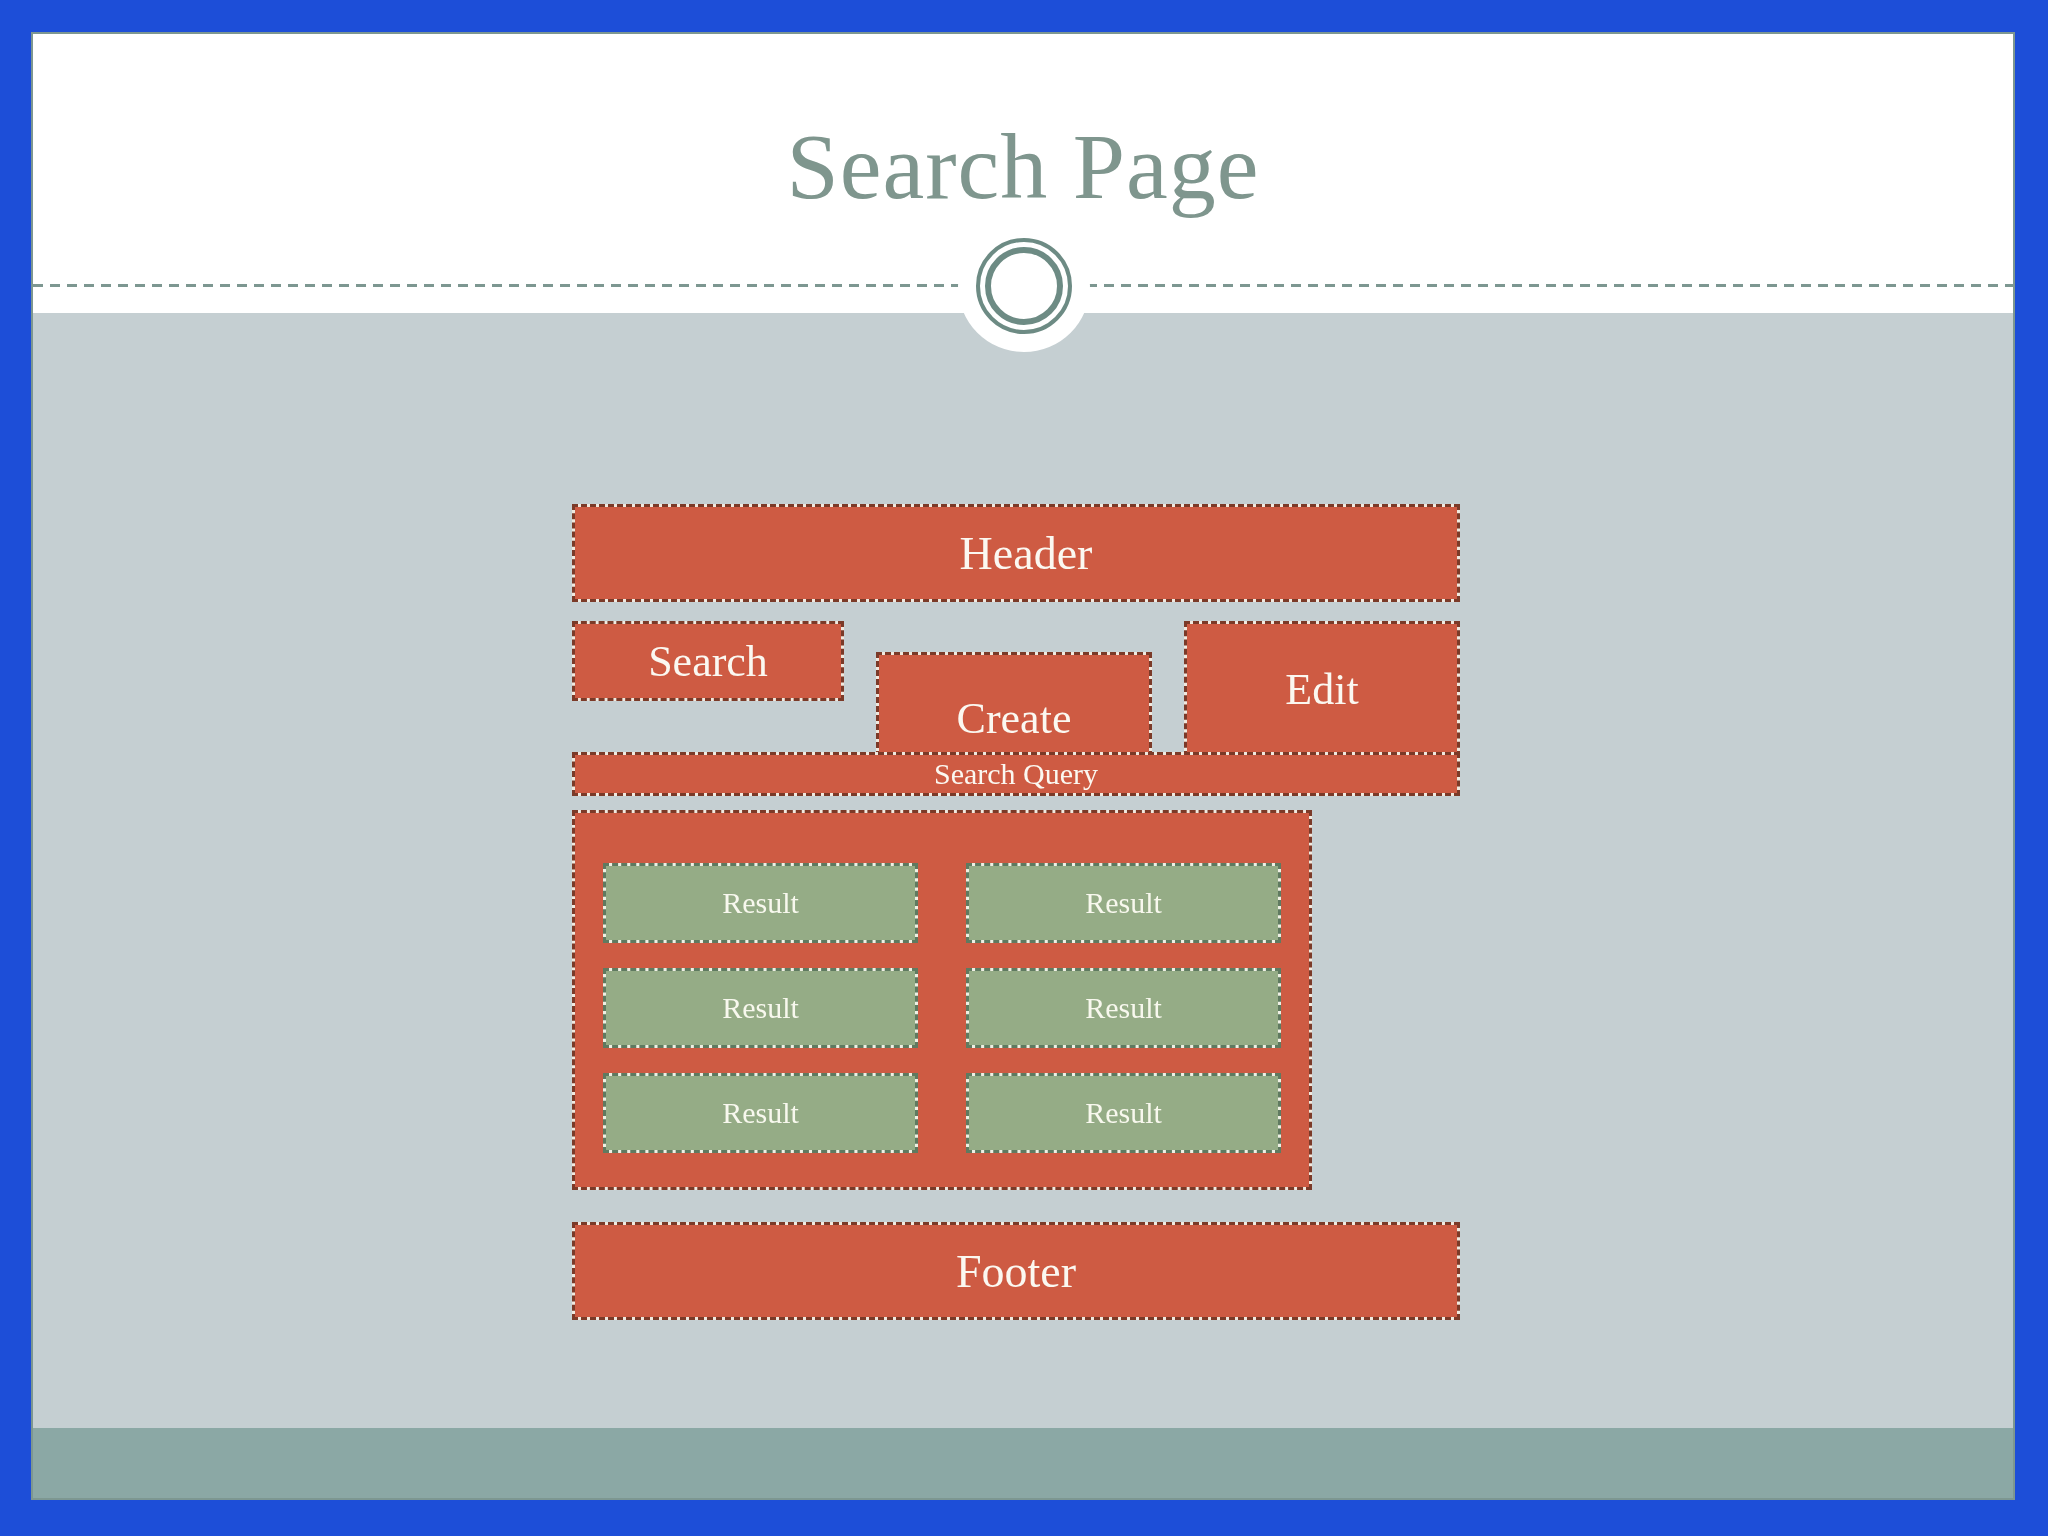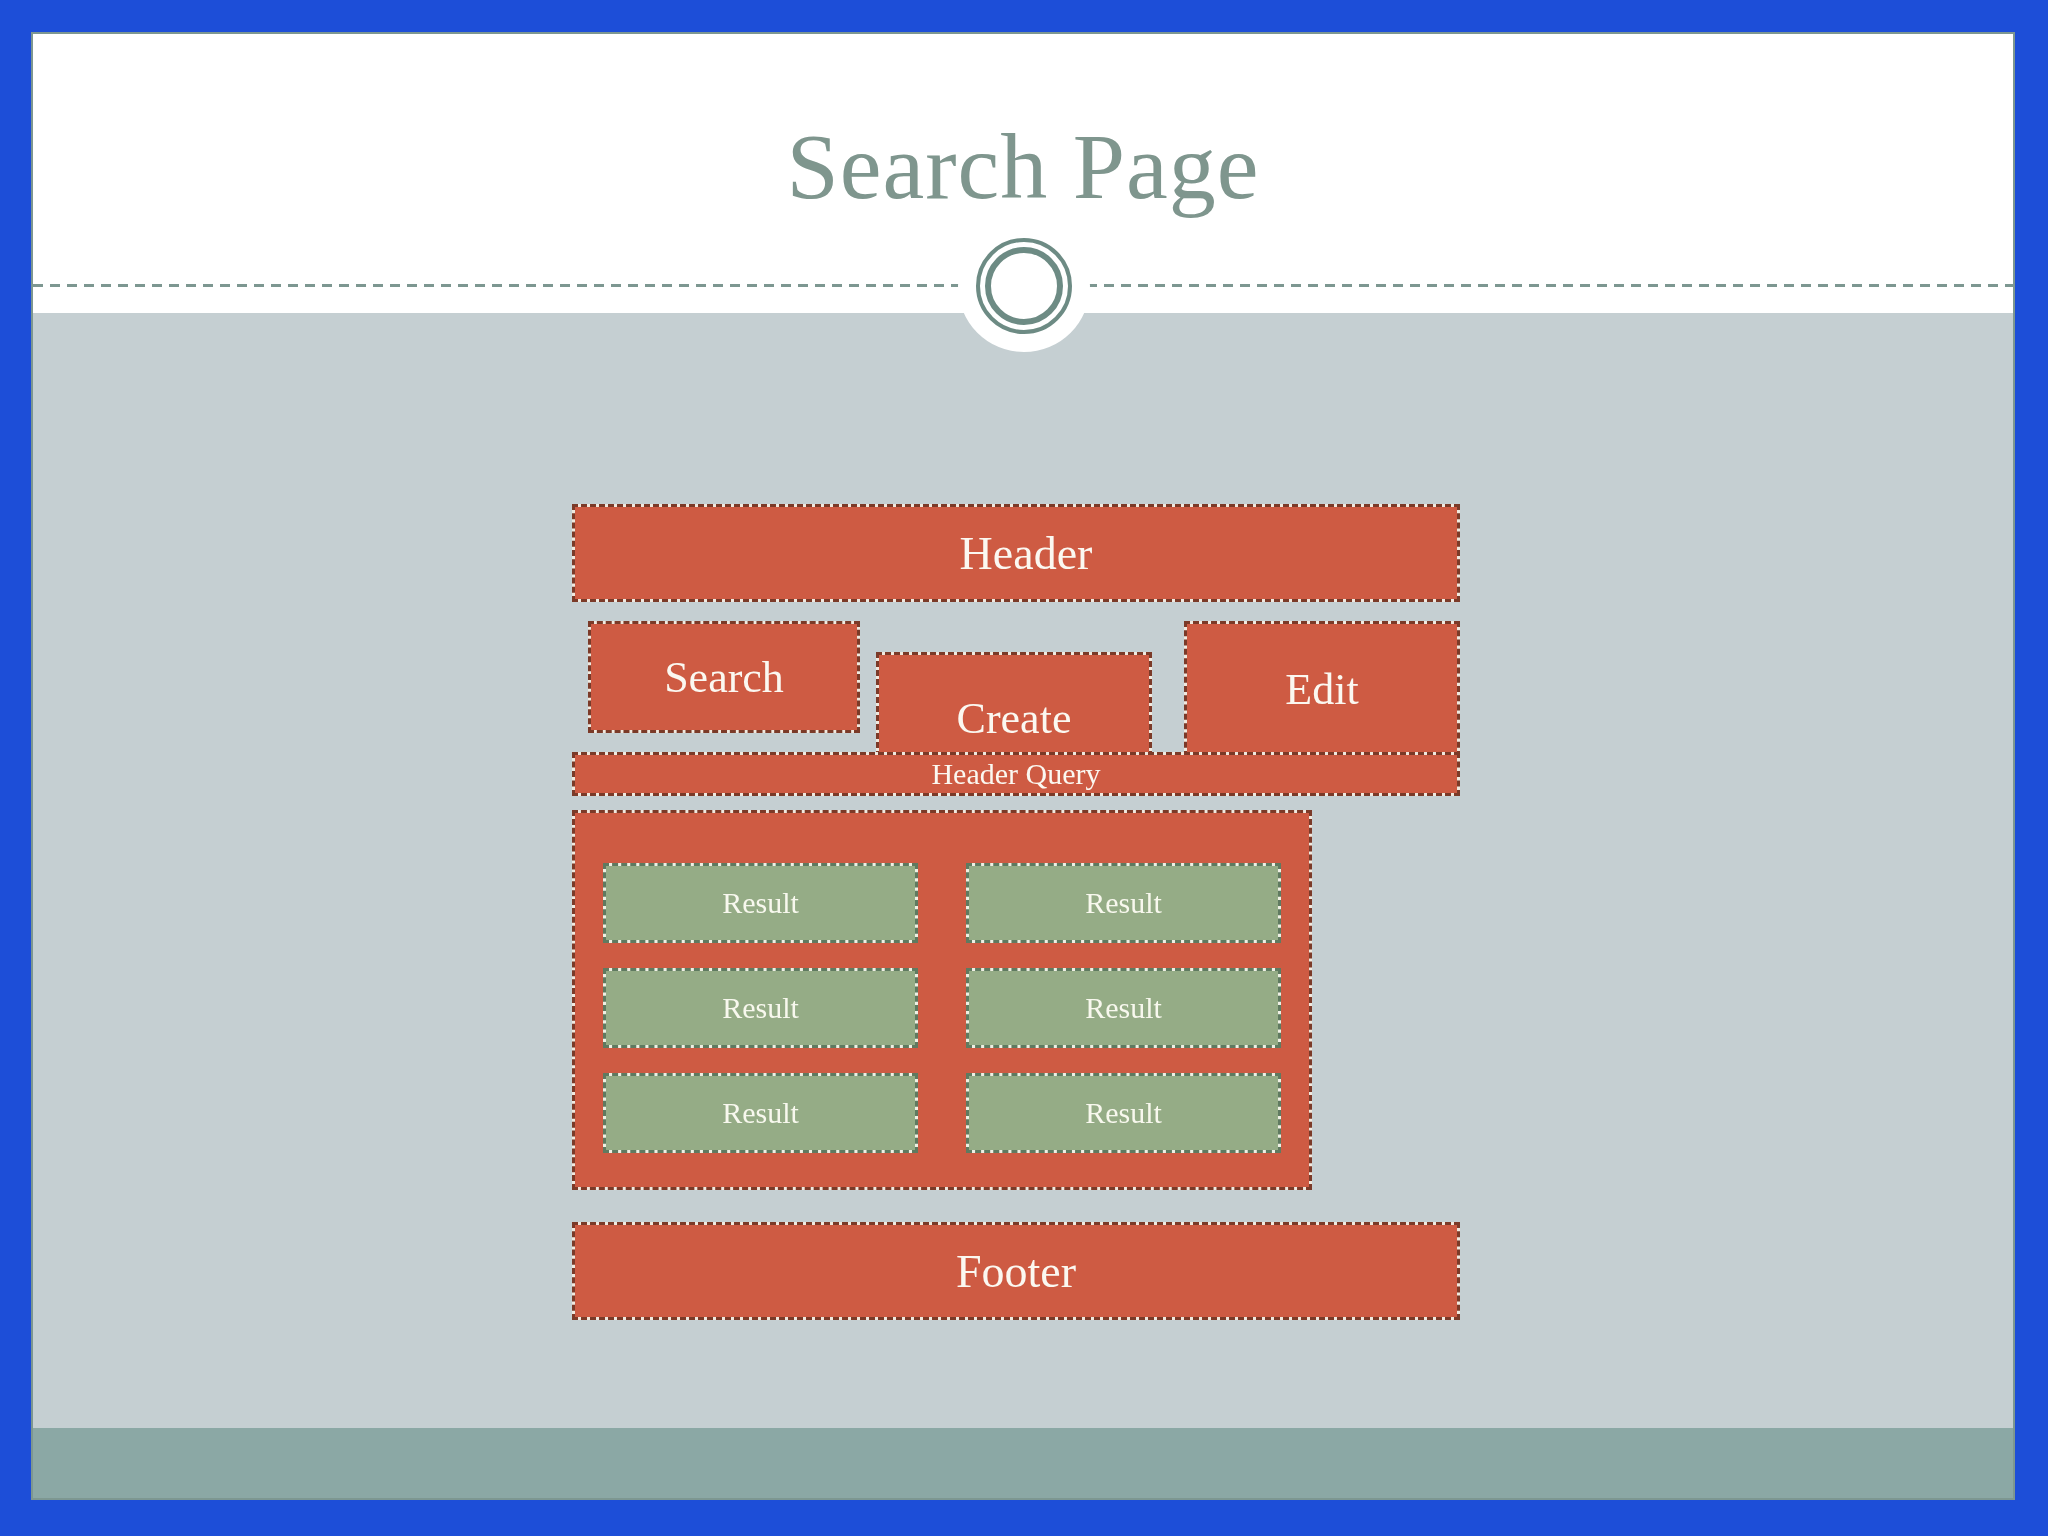--- a/index.html
+++ b/index.html
@@ -114,21 +114,21 @@
     inset: 0;
     background: #ce5b43;
   }
   .box > span {
     position: relative;
     z-index: 1;
     color: #fbf8f1;
     white-space: nowrap;
   }
   .header-box  { left: 539px; top: 470px;  width: 888px; height: 98px; padding-left: 20px; }
-  .search-box  { left: 539px; top: 587px;  width: 272px; height: 112px; margin-left: 16px; }
+  .search-box  { left: 539px; top: 587px;  width: 272px; height: 80px; }
   .create-box  { left: 843px; top: 587px;  width: 276px; height: 132px; margin-top: 31px; }
   .edit-box    { left: 1151px; top: 587px; width: 276px; height: 136px; }
   .query-box   { left: 539px; top: 718px;  width: 888px; height: 44px; }
   .footer-box  { left: 539px; top: 1188px; width: 888px; height: 98px; }
 
   .header-box > span, .footer-box > span { font-size: 46px; }
   .search-box > span, .create-box > span, .edit-box > span { font-size: 44px; }
   .query-box > span { font-size: 30px; }
 
   .results-box {
@@ -191,21 +191,21 @@
       <span>Search</span>
     </div>
     <div class="box create-box">
       <span>Create</span>
     </div>
     <div class="box edit-box">
       <span>Edit</span>
     </div>
 
     <div class="box query-box">
-      <span>Header Query</span>
+      <span>Search Query</span>
     </div>
 
     <div class="box results-box">
       <div class="result-cell">
         <span>Result</span>
       </div>
       <div class="result-cell">
         <span>Result</span>
       </div>
       <div class="result-cell">

